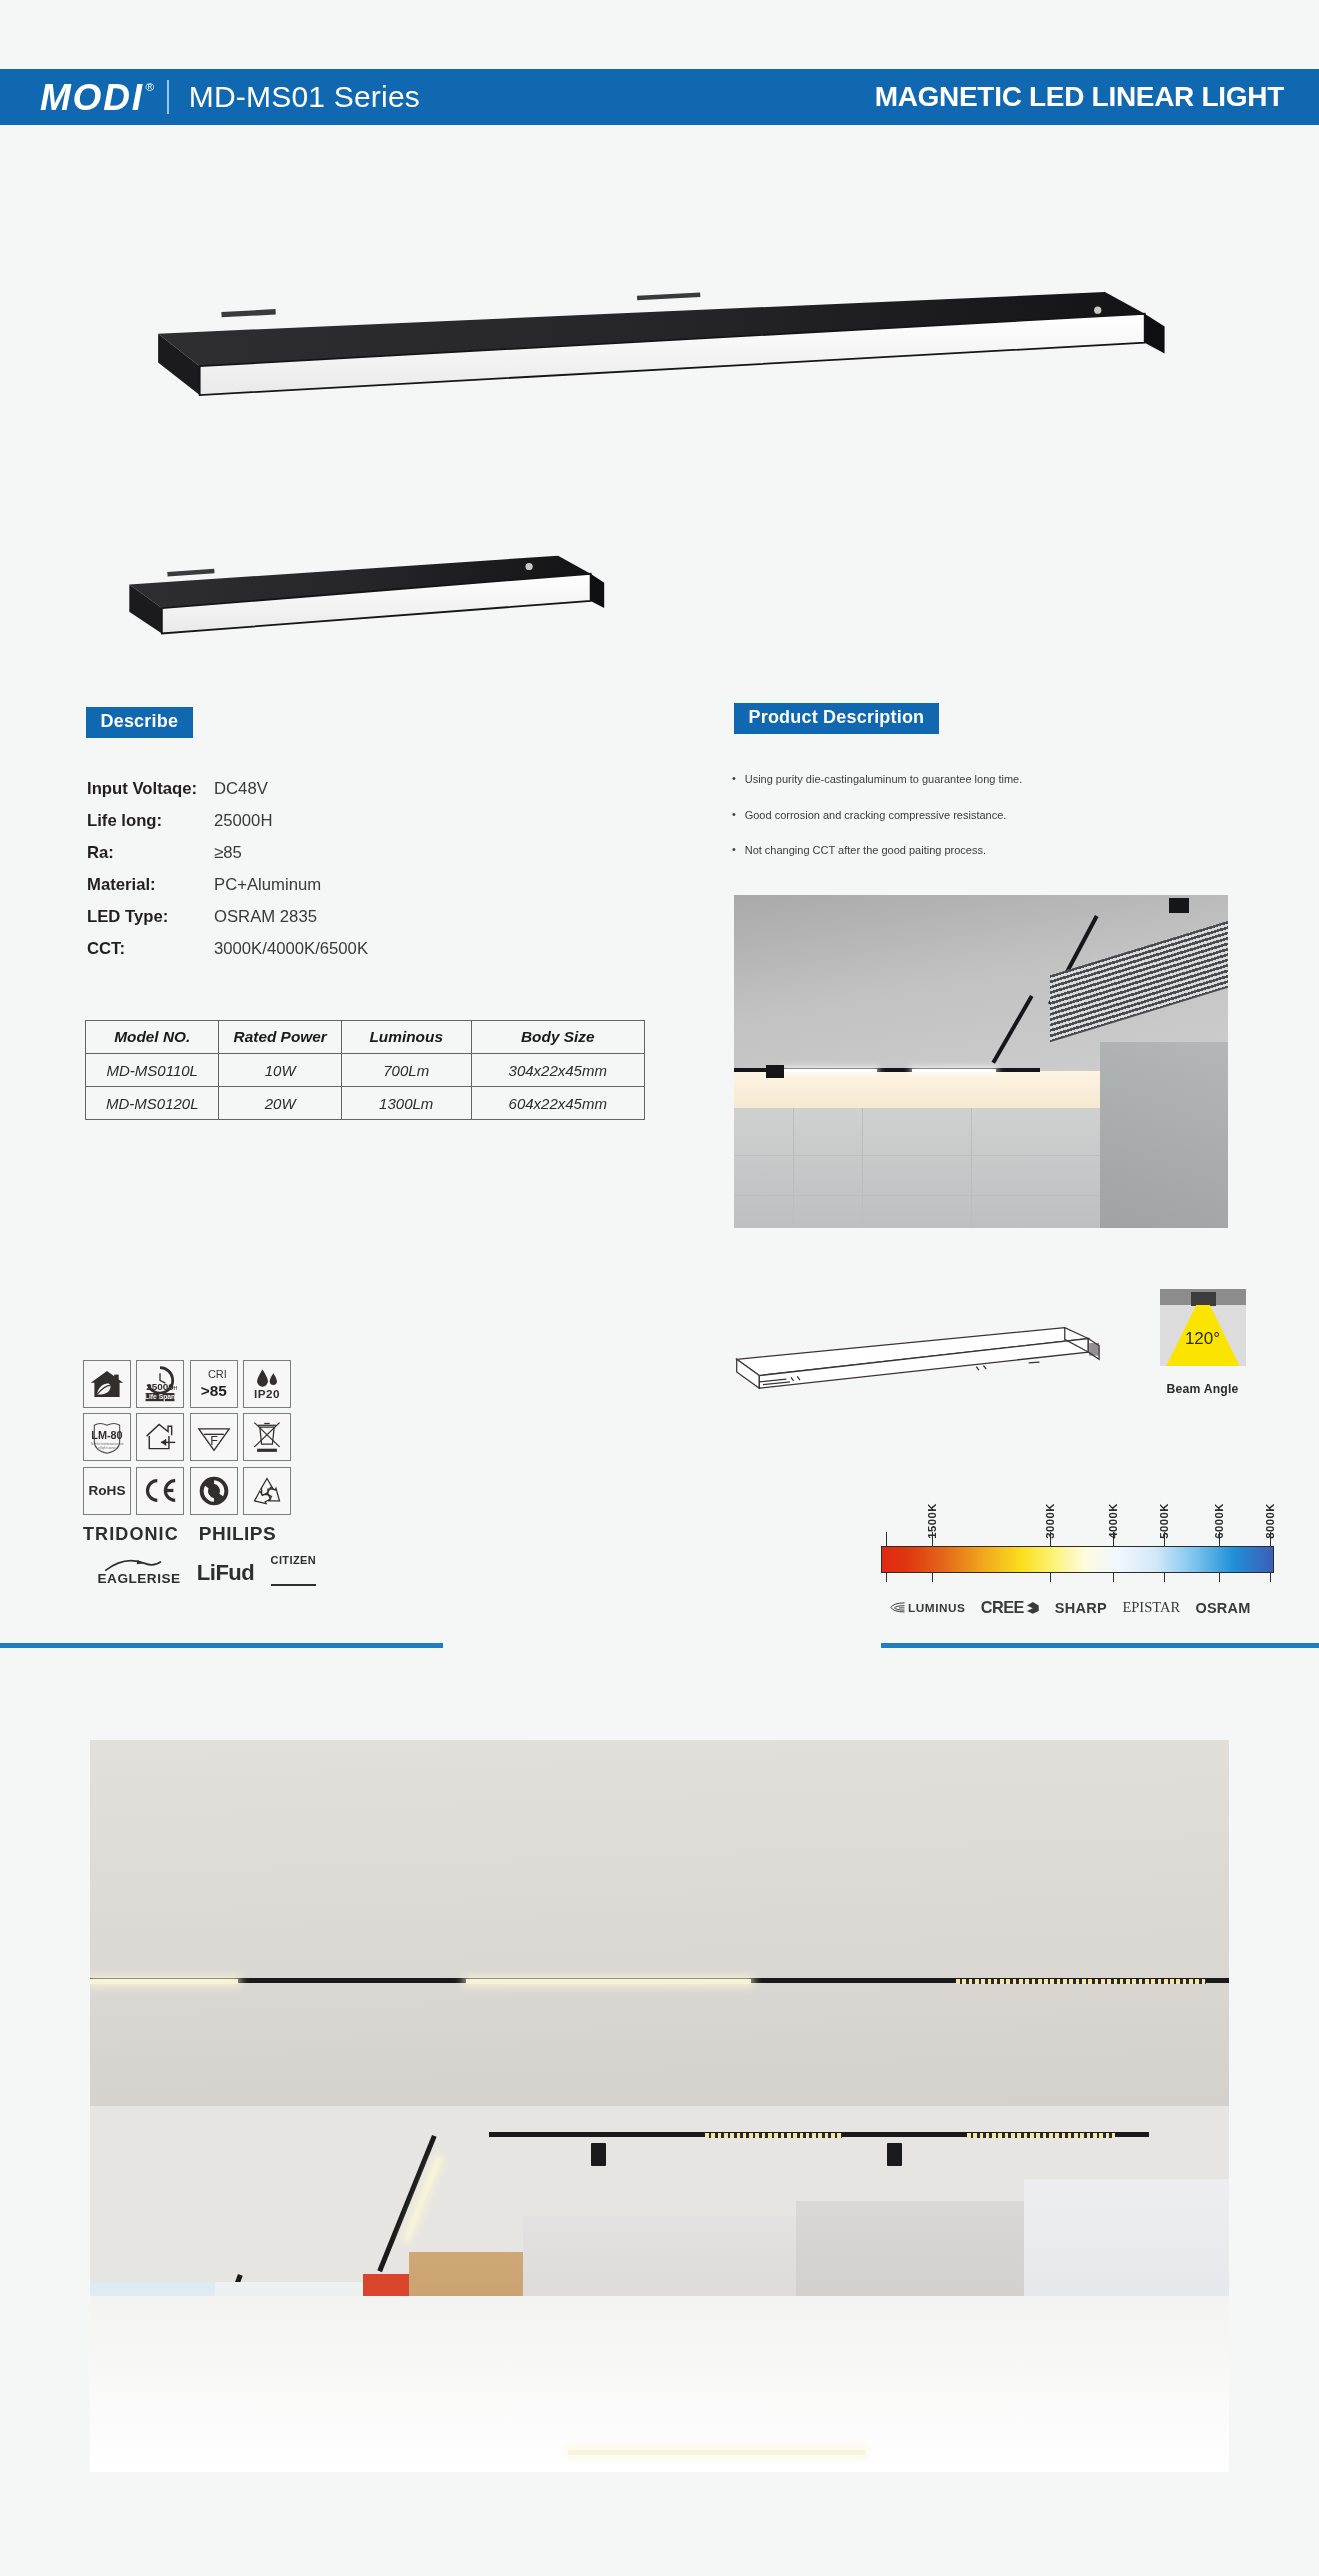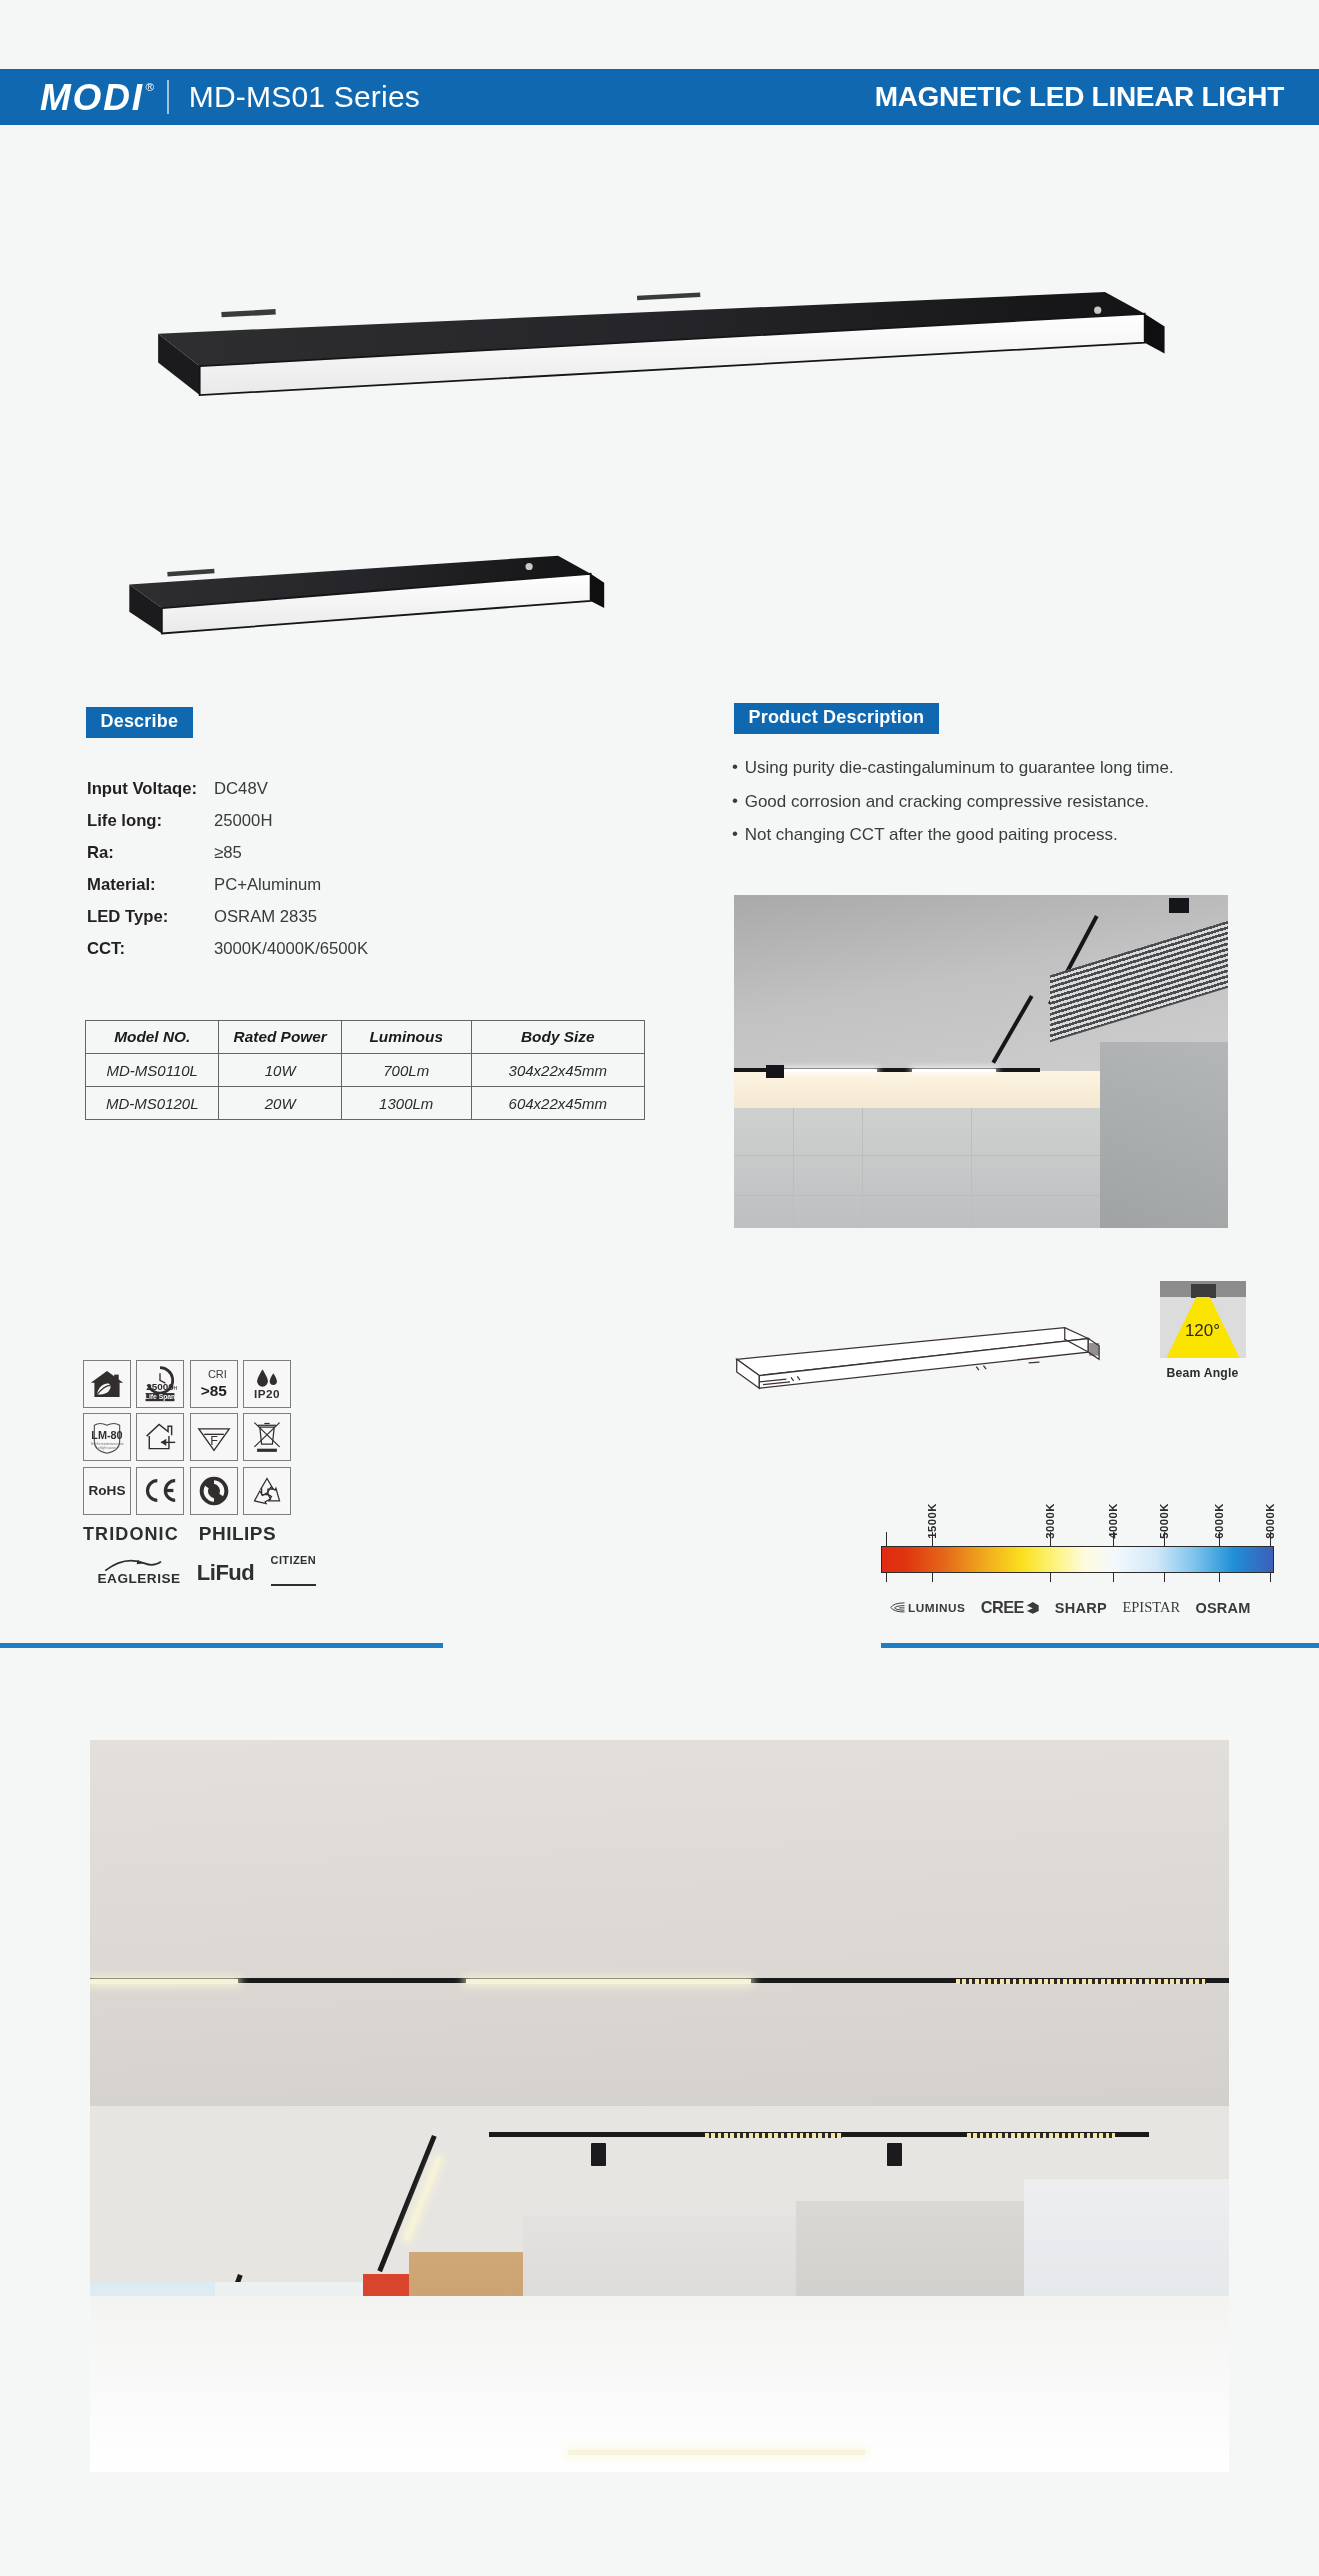--- a/index.html
+++ b/index.html
@@ -68,22 +68,22 @@
   .ptable td, .ptable th {
     border: 0.9px solid #646464; text-align: center;
     font-size: 15px; height: 33px; color: #2b2b2b;
   }
   .ptable th { font-weight: bold; font-size: 15.4px; color: #1a1a1a; }
   .ptable .c0 { width: 134px; } .ptable .c1 { width: 123px; }
   .ptable .c2 { width: 130px; } .ptable .c3 { width: 174px; }
 
   
   .bullets { position: absolute; left: 732px; top: 756px; width: 524px; }
-  .bullet { font-size: 17px; line-height: 23.5px; color: #3b3b3b;
-            margin-bottom: 10px; padding-left: 12.7px; position: relative; }
+  .bullet { font-size: 11px; line-height: 23.5px; color: #3b3b3b;
+            margin-bottom: 10px; padding-left: 12.7px; position: relative; margin-top: 12px; }
   .bullet::before { content: "•"; position: absolute; left: 0; top: -0.9px; }
 
   
   .app-photo {
     position: absolute; left: 734px; top: 895px;
     width: 494px; height: 333px; overflow: hidden;
     background: #d8d8d8;
   }
   .ap-ceiling { position:absolute; left:0; top:0; width:100%; height:57%;
                 background: linear-gradient(170deg,#a9a9a9 0%,#c2c2c2 45%,#cfcfcf 100%); }
@@ -100,21 +100,21 @@
                box-shadow: 0 0 6.3px 1.8px rgba(255,255,255,.85); }
   .ap-vent { position:absolute; background:repeating-linear-gradient(
                180deg,#4a4c4f 0 2.7px,#d9dadb 2.7px 5.4px); }
 
   
   .linedraw { position: absolute; left: 723px; top: 1287px; width: 407px; height: 122px; }
 
   
   .beam { position: absolute; left: 1153px; top: 1273px; width: 99px; }
   .beam-box { width: 86px; height: 77px; position: relative; overflow: hidden;
-              background: #dcdcdc; margin: 8px auto; }
+              background: #dcdcdc; margin: 16px auto; }
   .beam-ceil { position: absolute; left:0; top:0; width:100%; height:16.3px; background:#8c8c8c; }
   .beam-fix  { position: absolute; left:31px; top:2.7px; width:25px; height:14.5px; background:#3c3c3c; }
   .beam-cone { position:absolute; left:0; top:16.3px; width:100%; height:61px; }
   .beam-deg { position:absolute; left:0; top:40px; width:100%; text-align:center;
               font-size:17px; font-weight:500; color:#2b2b2b; }
   .beam-label { text-align:center; font-size:12.2px; font-weight:bold;
                 color:#2b2b2b; margin-top:7.2px; letter-spacing:0.2px; }
 
   
   .certgrid { position: absolute; left: 83px; top: 1360px;

